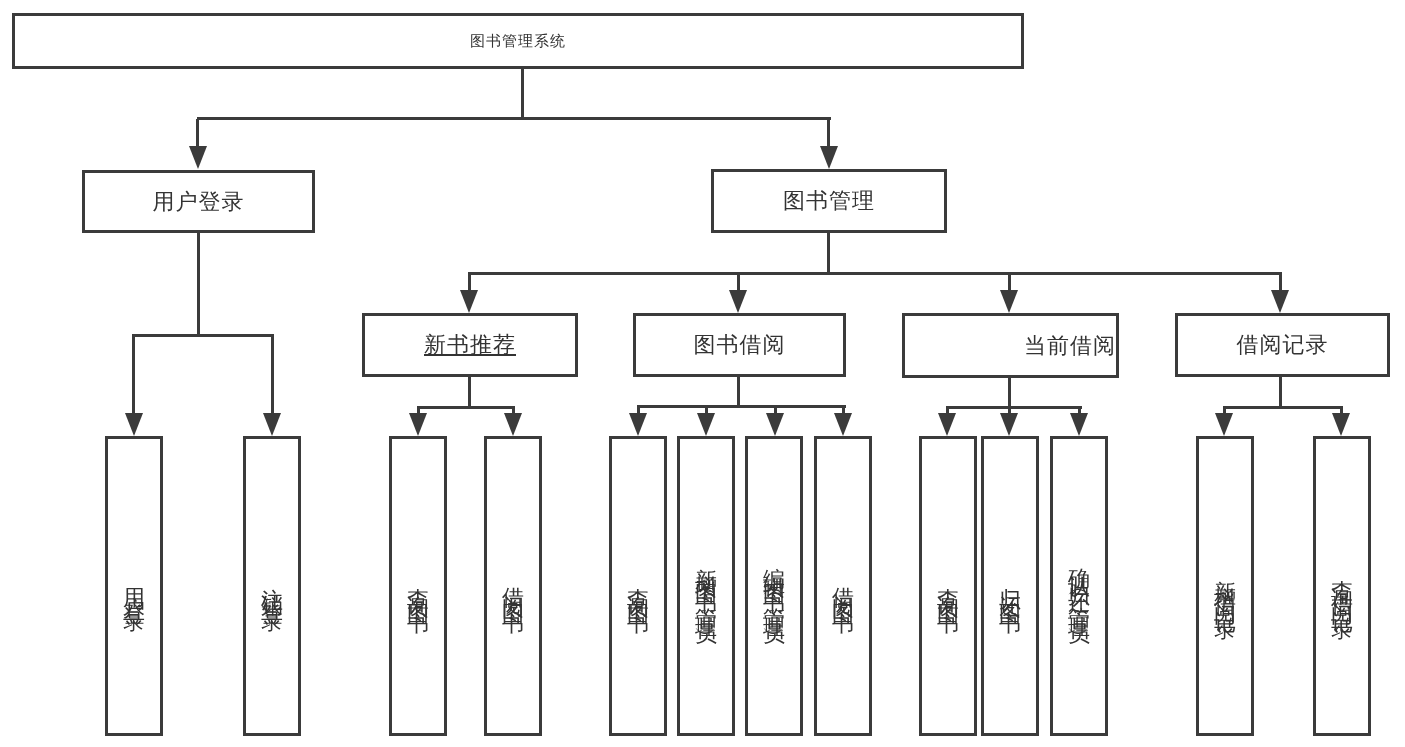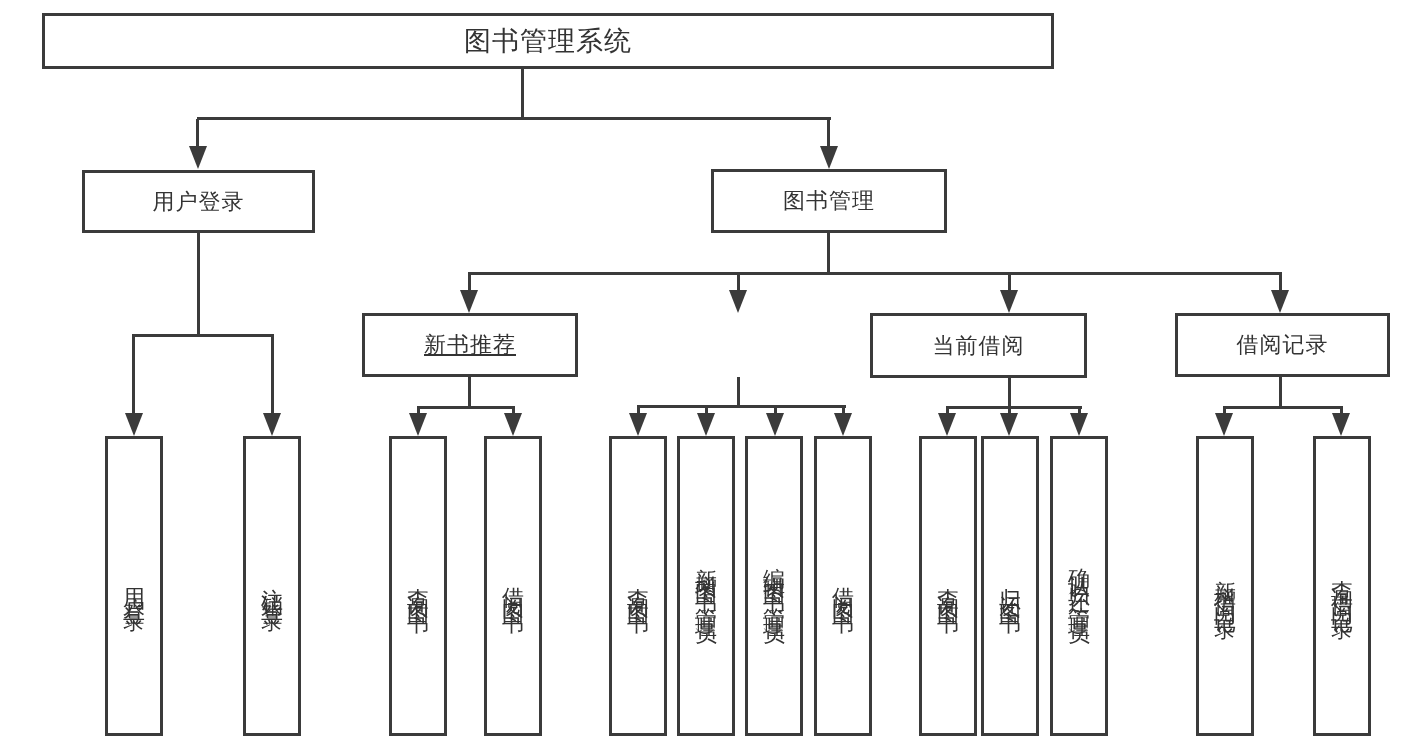--- a/index.html
+++ b/index.html
@@ -5,21 +5,21 @@
   html,body{margin:0;padding:0;background:#ffffff;}
   #canvas{
     position:relative;width:1405px;height:747px;background:#ffffff;overflow:hidden;
     font-family:"Liberation Sans","DejaVu Sans",sans-serif;color:#333333;
   }
   .box{
     position:absolute;box-sizing:border-box;border:3px solid #3b3b3b;background:#ffffff;
     display:flex;align-items:center;justify-content:center;
     font-size:22px;letter-spacing:1px;color:#333333;
   }
-  .root{font-size:27px;margin-left:30px;}
+  .root{font-size:15px;}
   .leaf{
     position:absolute;box-sizing:border-box;border:3px solid #3b3b3b;background:#ffffff;
     width:58px;height:300px;top:436px;
     display:flex;align-items:center;justify-content:center;
   }
   .leaf span{
     writing-mode:vertical-rl;text-orientation:mixed;
     font-size:22px;letter-spacing:8px;color:#333333;white-space:nowrap;
   }
   .vline{position:absolute;width:3px;background:#3b3b3b;}
@@ -71,21 +71,24 @@
   <div class="vline" style="left:737px;top:274px;height:18px;"></div>
   <div class="arr" style="left:729px;top:290px;"></div>
   <div class="vline" style="left:1008px;top:274px;height:18px;"></div>
   <div class="arr" style="left:1000px;top:290px;"></div>
   <div class="vline" style="left:1279px;top:274px;height:18px;"></div>
   <div class="arr" style="left:1271px;top:290px;"></div>
 
   <div class="box" style="left:362px;top:313px;width:216px;height:64px;text-decoration:underline;">
     <span>新书推荐</span>
   </div>
-  <div class="box" style="left:870px;top:313px;width:217px;height:65px;">
+  <div class="box" style="left:633px;top:313px;width:213px;height:64px;">
+    <span>图书借阅</span>
+  </div>
+  <div class="box" style="left:902px;top:313px;width:217px;height:65px;justify-content:flex-end;">
     <span>当前借阅</span>
   </div>
   <div class="box" style="left:1175px;top:313px;width:215px;height:64px;">
     <span>借阅记录</span>
   </div>
 
   <div class="vline" style="left:468px;top:377px;height:32px;"></div>
   <div class="hline" style="left:417px;top:406px;width:98px;"></div>
   <div class="vline" style="left:417px;top:408px;height:7px;"></div>
   <div class="arr" style="left:409px;top:413px;"></div>

